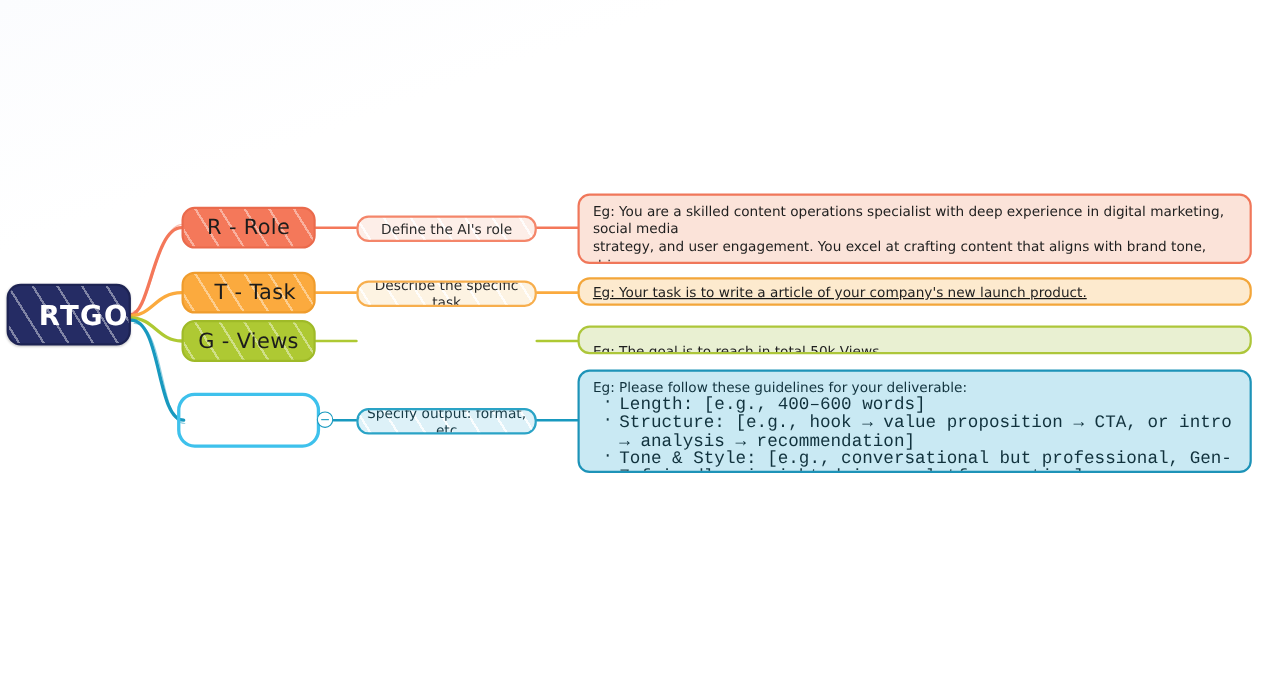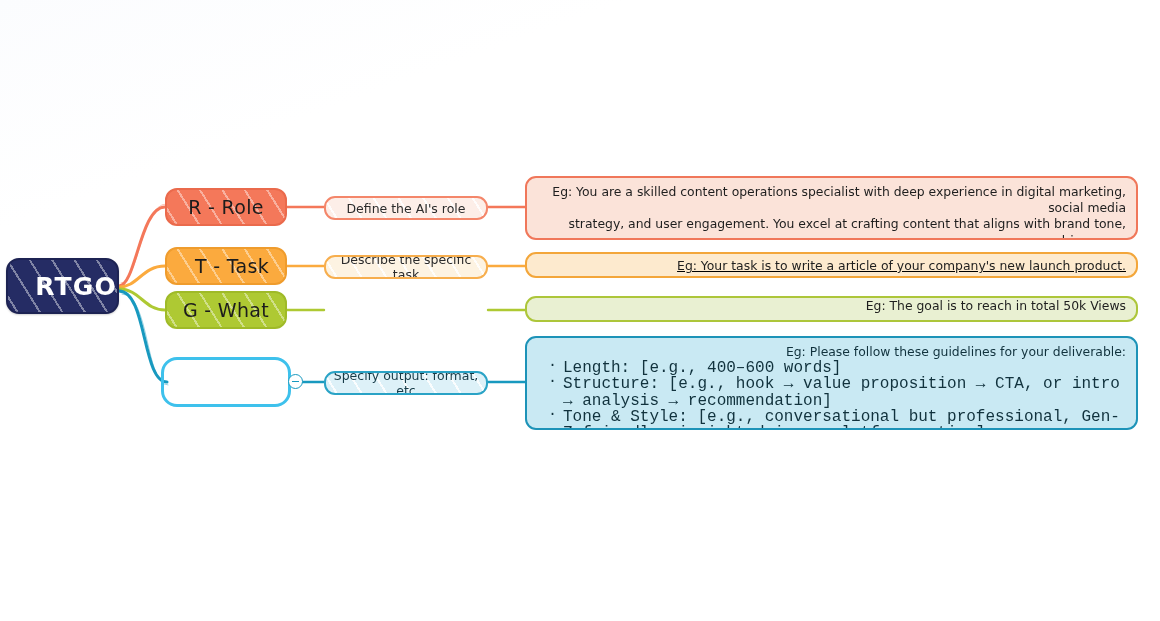--- a/index.html
+++ b/index.html
@@ -124,37 +124,37 @@
   
   .descbox {
     position: absolute;
     border-style: solid;
     border-width: 2.2px;
     border-radius: 11px;
     overflow: hidden;
     padding: 6px 10px 6px 12px;
   }
   .descbox .inner { position: relative; z-index: 2; }
-  .descbox p { margin: 0; text-align: right; }
+  .descbox p { margin: 0; }
   .descbox .line { font-size: 12.4px; line-height: 16.2px; color:#1e1e1e; }
 
   #desc-role {
     left: 525px; top: 176px; width: 613px; height: 64px;
     background: #fbe3d9; border-color: #f0775a;
   }
   #desc-task {
     left: 525px; top: 252px; width: 613px; height: 26px;
     background: #fdeace; border-color: #f3a63a;
     padding-top: 4px;
     text-decoration: underline;
   }
   #desc-goal {
     left: 525px; top: 296px; width: 613px; height: 26px;
     background: #e9f0d2; border-color: #adc63a;
-    padding-top: 0;
+    padding-top: 14px;
   }
   #desc-output {
     left: 525px; top: 336px; width: 613px; height: 94px;
     background: #c9e9f3; border-color: #1d93b8;
   }
   #desc-output .line, #desc-output .bullet-text { color:#11323d; }
 
   ul.bullets { margin: 0; padding: 0; list-style: none; }
   ul.bullets li {
     position: relative;
@@ -227,21 +227,21 @@
   </div>
   <div class="descbox" id="desc-task">
     <span class="hatch hatch-soft"></span>
     <div class="inner">
       <p class="line">Eg: Your task is to write a article of your company's new launch product.</p>
     </div>
   </div>
 
   <div class="node branch" id="branch-goal">
     <span class="hatch hatch-strong"></span>
-    <span class="txt">G - What</span>
+    <span class="txt">G - Views</span>
   </div>
   <div class="descbox" id="desc-goal">
     <span class="hatch hatch-soft"></span>
     <div class="inner">
       <p class="line">Eg: The goal is to reach in total 50k Views</p>
     </div>
   </div>
 
   <div id="output-selection-ring"></div>
   <div id="output-collapse-handle">

